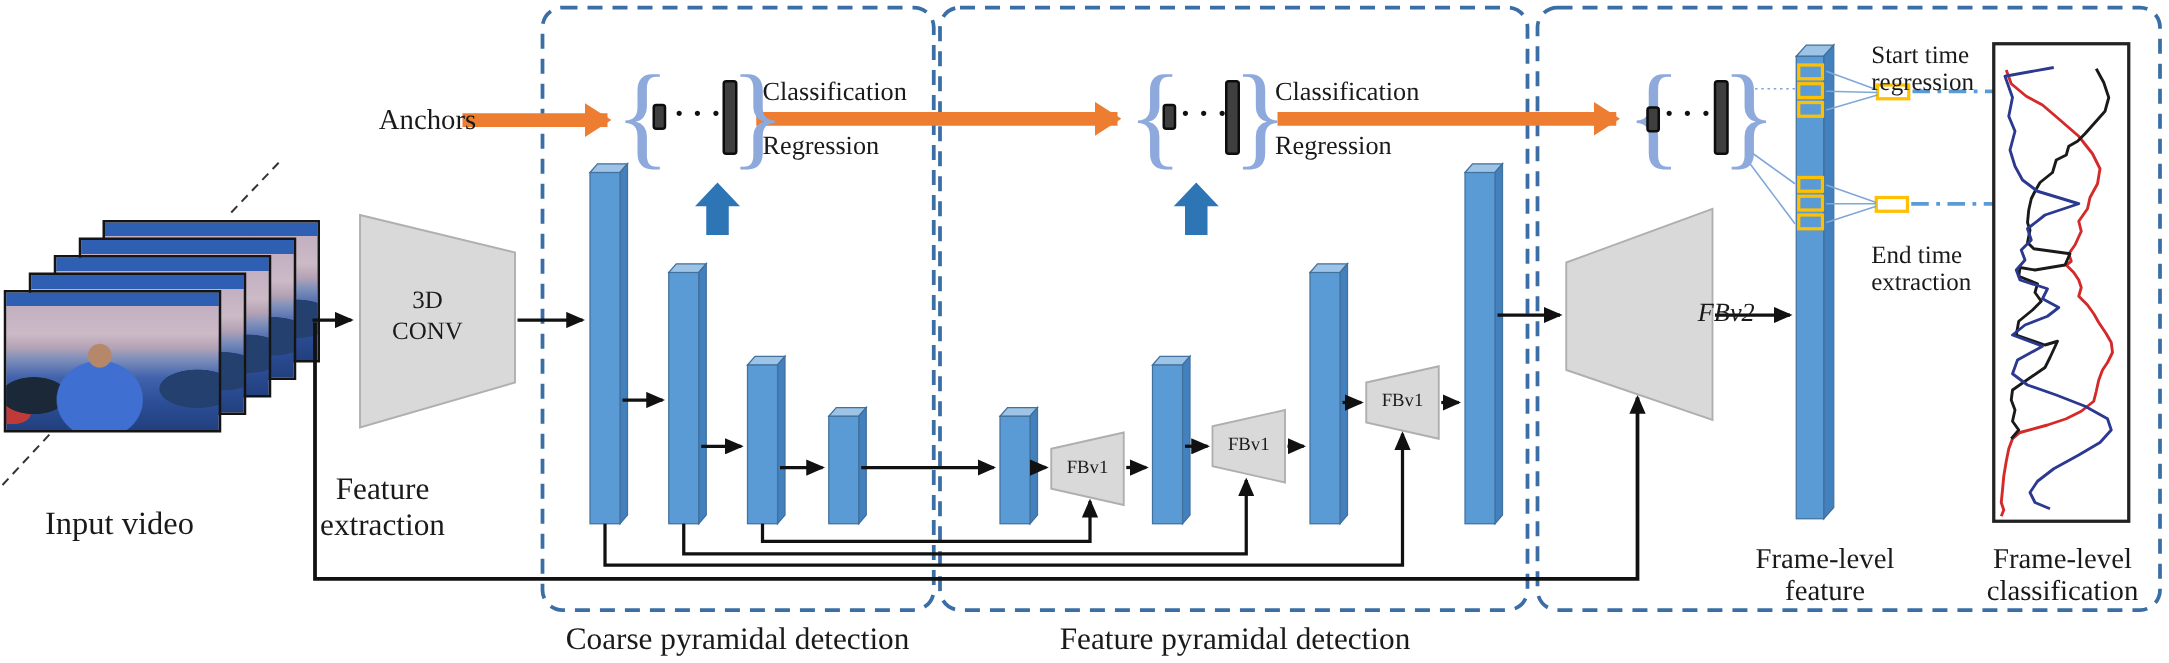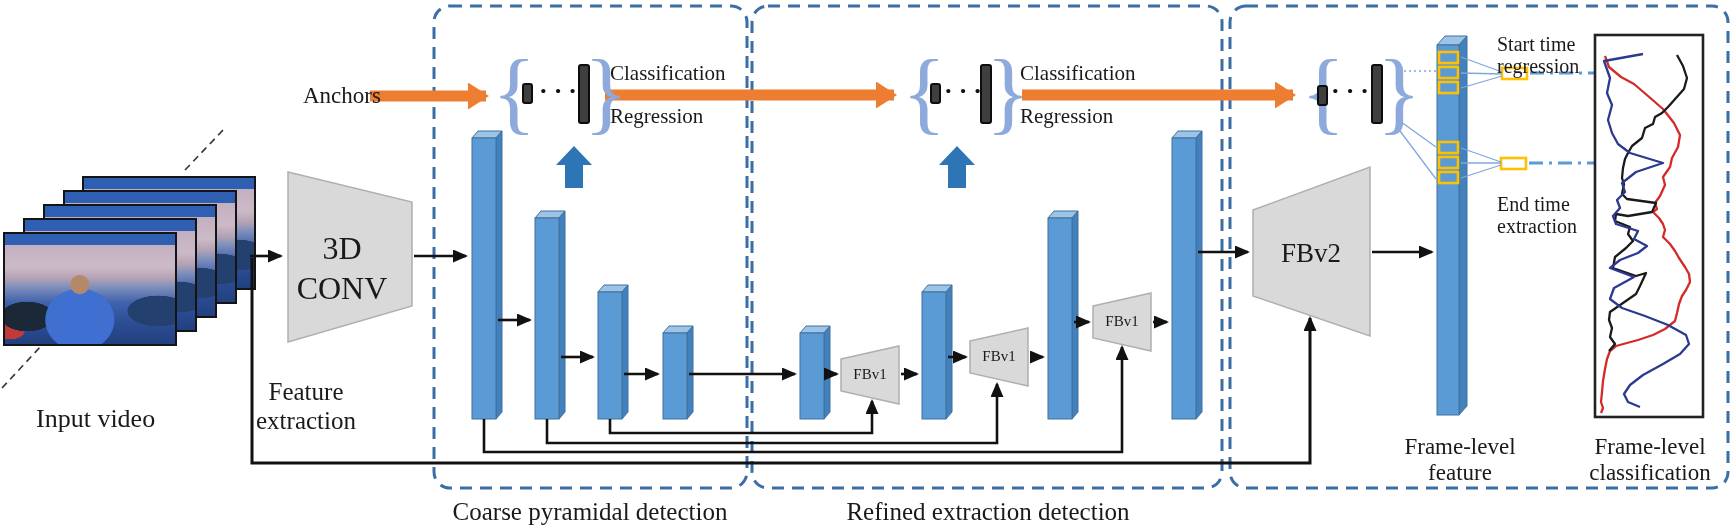--- a/index.html
+++ b/index.html
@@ -194,41 +194,41 @@
 
   <div>
     <span class="brace" style="left:1301px;top:52px;">{</span>
     <div class="abar" style="left:1317px;top:85px;width:7px;height:17px;"></div>
     <div class="adots" style="left:1331px;top:76px;">···</div>
     <div class="abar" style="left:1371px;top:64px;width:8px;height:56px;"></div>
     <span class="brace" style="left:1377px;top:52px;">}</span>
   </div>
 
   <div class="label" style="left:36px;top:404px;font-size:26px;">Input video</div>
-  <div class="label ctr" style="left:290px;top:228px;width:104px;font-size:32px;line-height:1.25;">3D
+  <div class="label ctr" style="left:290px;top:228px;width:104px;font-size:20px;line-height:1.25;">3D
 CONV</div>
   <div class="label ctr" style="left:226px;top:378px;width:160px;font-size:25px;">Feature
 extraction</div>
   <div class="label" style="left:303px;top:83px;font-size:23px;font-family:Liberation Serif, serif;">Anchors</div>
 
   <div class="label fs-cls" style="left:610px;top:61px;">Classification</div>
   <div class="label fs-cls" style="left:610px;top:104px;">Regression</div>
   <div class="label fs-cls" style="left:1020px;top:61px;">Classification</div>
   <div class="label fs-cls" style="left:1020px;top:104px;">Regression</div>
 
   <div class="label ctr" style="left:841px;top:366px;width:58px;font-size:15px;">FBv1</div>
   <div class="label ctr" style="left:970px;top:348px;width:58px;font-size:15px;">FBv1</div>
   <div class="label ctr" style="left:1093px;top:313px;width:58px;font-size:15px;">FBv1</div>
-  <div class="label ctr" style="left:1261px;top:238px;width:100px;font-size:27px;">FBv2</div>
+  <div class="label ctr" style="left:1331px;top:238px;width:100px;font-size:21px;font-style:italic;">FBv2</div>
 
   <div class="label" style="left:1497px;top:9px;font-size:20px;line-height:1.1;margin-top:24px;">Start time
 regression</div>
   <div class="label" style="left:1497px;top:193px;font-size:20px;line-height:1.1;">End time
 extraction</div>
   <div class="label ctr" style="left:1390px;top:434px;width:140px;font-size:23px;">Frame-level
 feature</div>
   <div class="label ctr" style="left:1580px;top:434px;width:140px;font-size:23px;">Frame-level
 classification</div>
 
   <div class="label ctr fs-sect" style="left:440px;top:498px;width:300px;">Coarse pyramidal detection</div>
-  <div class="label ctr fs-sect" style="left:838px;top:498px;width:300px;">Refined extraction detection</div>
+  <div class="label ctr fs-sect" style="left:838px;top:498px;width:300px;">Feature pyramidal detection</div>
 
 </div>
 
 </body></html>

